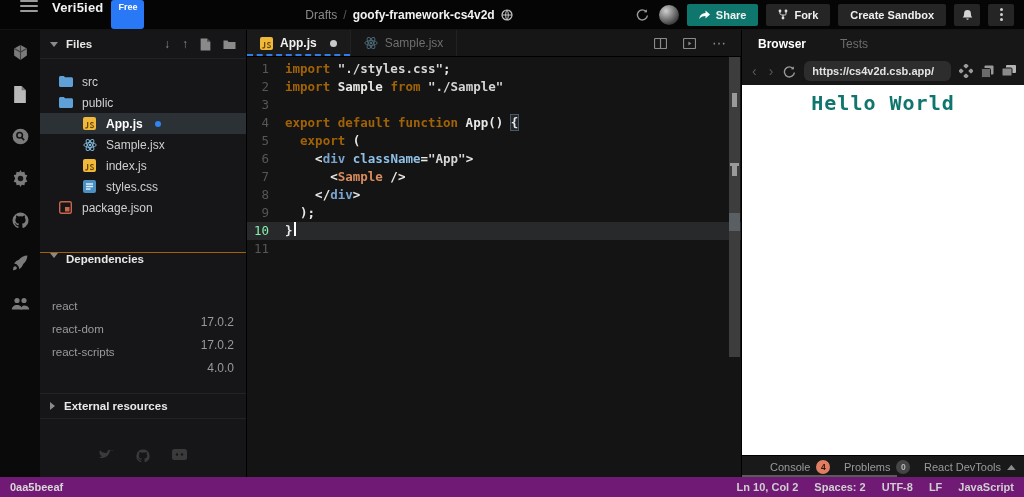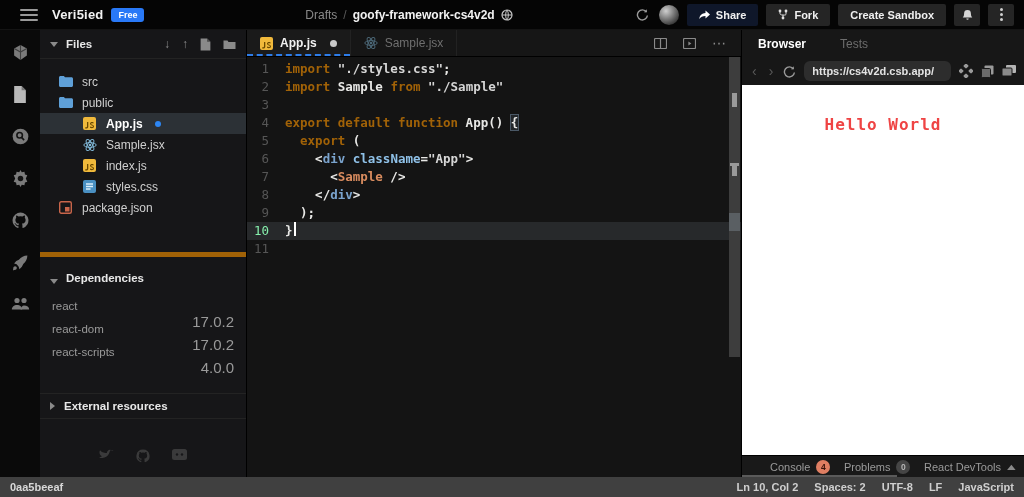--- a/index.html
+++ b/index.html
@@ -6,39 +6,39 @@
   html,body { background:#000; }
   #app {
     position:relative; width:1024px; height:497px; overflow:hidden;
     font-family:"Liberation Sans", sans-serif; background:#161616; color:#e0e0e0;
     display:flex; flex-direction:column;
   }
   svg { display:block; }
 
   
   #topbar {
-    height:30px; flex:0 0 30px; background:#050505; display:flex; align-items:center;
+    height:30px; flex:0 0 30px; background:#050505; display:flex; 
     padding:0 10px; position:relative; border-bottom:1px solid #141414;
   }
   .hamburger { width:18px; height:12px; display:flex; flex-direction:column; justify-content:space-between; margin:0 14px 0 10px; cursor:pointer; }
   .hamburger i { display:block; height:2px; background:#9a9a9a; border-radius:1px; }
   .brand { font-size:13px; font-weight:bold; color:#f2f2f2; letter-spacing:.2px; }
   .plan-badge { margin-left:8px; background:#2979F7; color:#fff; font-size:9px; font-weight:bold; padding:2px 7px; border-radius:3px; }
   #breadcrumb { position:absolute; left:0; right:0; top:0; height:30px; display:flex; align-items:center; justify-content:center; pointer-events:none; transform:translateX(-103px); }
   #breadcrumb .bc-parent { color:#8a8a8a; font-size:12px; }
   #breadcrumb .bc-sep { color:#5a5a5a; margin:0 6px; font-size:12px; }
   #breadcrumb .bc-title { color:#f2f2f2; font-size:12px; font-weight:bold; }
   #breadcrumb .globe { margin-left:6px; }
   .topbar-right { margin-left:auto; display:flex; align-items:center; gap:8px; }
   .icon-btn-plain { background:none; border:none; cursor:pointer; padding:2px; }
   .avatar { width:20px; height:20px; border-radius:50%;
     background:radial-gradient(circle at 35% 30%, #cfcfcf 0%, #8a8a8a 35%, #3a3a3a 75%, #222 100%); cursor:pointer; }
   .tb-btn { height:22px; border:none; border-radius:2px; font-size:11px; font-weight:bold; color:#f0f0f0;
     padding:0 12px; cursor:pointer; display:flex; align-items:center; gap:6px; font-family:inherit; }
-  .tb-btn.blue { background:#0f172a; }
+  .tb-btn.blue { background:#0f766e; }
   .tb-btn.dark { background:#252525; }
   .tb-btn.square { width:26px; padding:0; justify-content:center; }
   .kebab { display:flex; flex-direction:column; gap:2px; align-items:center; }
   .kebab i { width:3px; height:3px; border-radius:50%; background:#cfcfcf; }
 
   
   #main { flex:1 1 auto; display:flex; min-height:0; }
 
   
   #rail { width:40px; flex:0 0 40px; background:#0a0a0a; display:flex; flex-direction:column; align-items:center; padding-top:12px; gap:22px; }
@@ -55,32 +55,32 @@
 
   #file-tree { padding:12px 0 8px 0; }
   .tree-row { height:21px; display:flex; align-items:center; padding-left:18px; cursor:pointer; }
   .tree-row.depth1 { padding-left:42px; }
   .tree-row.selected { background:#2c3136; }
   .tree-row .ficon { width:15px; display:flex; justify-content:center; margin-right:9px; }
   .tree-row .flabel { font-size:12px; color:#cfcfcf; }
   .tree-row.selected .flabel { color:#fff; font-weight:bold; }
   .mod-dot { width:6px; height:6px; border-radius:50%; background:#2d86f3; margin-left:12px; }
 
-  .deps-header { margin-top:26px; height:32px; flex:0 0 auto; display:flex; align-items:flex-end; padding:0 10px; border-top:5px solid #a16207; }
+  .deps-header { margin-top:26px; height:32px; flex:0 0 auto; display:flex; align-items:flex-start; padding:0 10px; border-top:1px solid #a16207; }
   .dep-search-row { display:flex; gap:5px; padding:4px 9px 0 9px; }
   .dep-input-wrap { flex:1; height:22px; background:#2d2d2d; border:1px solid #3c3c3c; border-radius:2px; display:flex; align-items:center; padding:0 6px; }
   .dep-input-wrap input { flex:1; background:transparent; border:none; outline:none; color:#bdbdbd; font-size:11.5px; font-family:inherit; }
   .dep-input-wrap input::placeholder { color:#8a8a8a; }
   .dep-menu-btn { width:24px; height:22px; background:#2d2d2d; border:1px solid #3c3c3c; border-radius:2px; cursor:pointer;
     display:flex; flex-direction:column; justify-content:center; align-items:center; gap:2px; }
   .dep-menu-btn i { width:12px; height:1.5px; background:#9a9a9a; }
   #dep-list { padding:10px 0 6px 0; }
   .dep-row { height:23px; display:flex; align-items:center; padding:0 12px; cursor:pointer; }
   .dep-name { font-size:11.5px; color:#9a9a9a; }
-  .dep-ver { margin-left:auto; font-size:15px; color:#9a9a9a;margin-top:32px; }
+  .dep-ver { margin-left:auto; font-size:12px; color:#9a9a9a;margin-top:32px; }
 
   .ext-header { margin-top:24px; height:26px; flex:0 0 auto; display:flex; align-items:center; padding:0 10px; border-top:1px solid #232323; border-bottom:1px solid #232323; }
 
   .sidebar-foot { margin-top:auto; display:flex; justify-content:center; gap:22px; padding:12px 0 14px 0; }
   .social { opacity:.9; cursor:pointer; }
 
   
   #editor { flex:1 1 auto; display:flex; flex-direction:column; min-width:0; background:#141414; position:relative; }
   #tabbar { height:27px; flex:0 0 27px; display:flex; align-items:stretch; border-bottom:1px solid #000; background:#161616; }
   .ed-tab { display:flex; align-items:center; gap:7px; padding:0 13px; font-size:12px; color:#6f6f6f; cursor:pointer; border-right:1px solid #222; position:relative; }
@@ -108,33 +108,33 @@
   
   #preview { width:283px; flex:0 0 283px; background:#171717; border-left:1px solid #000; display:flex; flex-direction:column; }
   #pv-tabs { height:27px; flex:0 0 27px; display:flex; align-items:center; padding:0 16px; gap:34px; }
   .pv-tab { font-size:12px; color:#6d6d6d; cursor:pointer; }
   .pv-tab.active { color:#fff; font-weight:bold; }
   #pv-nav { height:28px; flex:0 0 28px; display:flex; align-items:center; padding:0 8px; gap:8px; }
   .nav-chev { color:#5a5a5a; font-size:14px; cursor:pointer; line-height:1; padding:0 2px; }
   .url-pill { flex:1; height:20px; background:#2d2d2d; border-radius:6px; display:flex; align-items:center; padding:0 8px; }
   .url-pill input { width:100%; background:transparent; border:none; outline:none; color:#e3e3e3; font-size:11px; font-weight:bold; font-family:inherit; }
   #pv-viewport { flex:1 1 auto; background:#fff; display:flex; justify-content:center; align-items:flex-start; }
-  #hello { margin-top:30px; color:#ef4444; font-family:"DejaVu Sans Mono", monospace; font-size:16px; font-weight:bold; letter-spacing:1px; }
+  #hello { margin-top:6px; color:#0f766e; font-family:"DejaVu Sans Mono", monospace; font-size:20px; font-weight:bold; letter-spacing:1px; }
   #pv-console { height:22px; flex:0 0 22px; background:#191919; border-top:1px solid #000; display:flex; align-items:center;
     padding:0 8px 0 28px; gap:6px; position:relative; overflow:hidden; }
   .con-label { font-size:11px; color:#9a9a9a; cursor:pointer; white-space:nowrap; }
   .badge { min-width:14px; height:14px; border-radius:50%; font-size:8.5px; font-weight:bold; display:flex; align-items:center; justify-content:center; cursor:pointer; }
   .badge.orange { background:#DF7E62; color:#38130a; }
   .badge.gray { background:#454545; color:#b5b5b5; }
   .con-gap { width:14px; }
   .con-caret { margin-left:auto; color:#8a8a8a; font-size:9px; cursor:pointer; transform:scaleX(1.6); }
   .con-scroll { position:absolute; left:0; bottom:0; height:2px; width:55%; background:#5a5a5a; }
 
   
-  #statusbar { height:20px; flex:0 0 20px; background:#404040; display:flex; align-items:center; padding:0 10px; font-size:11px; color:#cfcfcf; }
+  #statusbar { height:20px; flex:0 0 20px; background:#701a75; display:flex; align-items:center; padding:0 10px; font-size:11px; color:#cfcfcf; }
   #status-left { font-weight:bold; color:#d8d8d8; }
   #status-right { margin-left:auto; display:flex; gap:16px; }
   #status-right span { cursor:pointer; font-weight:bold; }
 </style>
 </head>
 <body>
 
 <div id="app">
 
   <header id="topbar">

